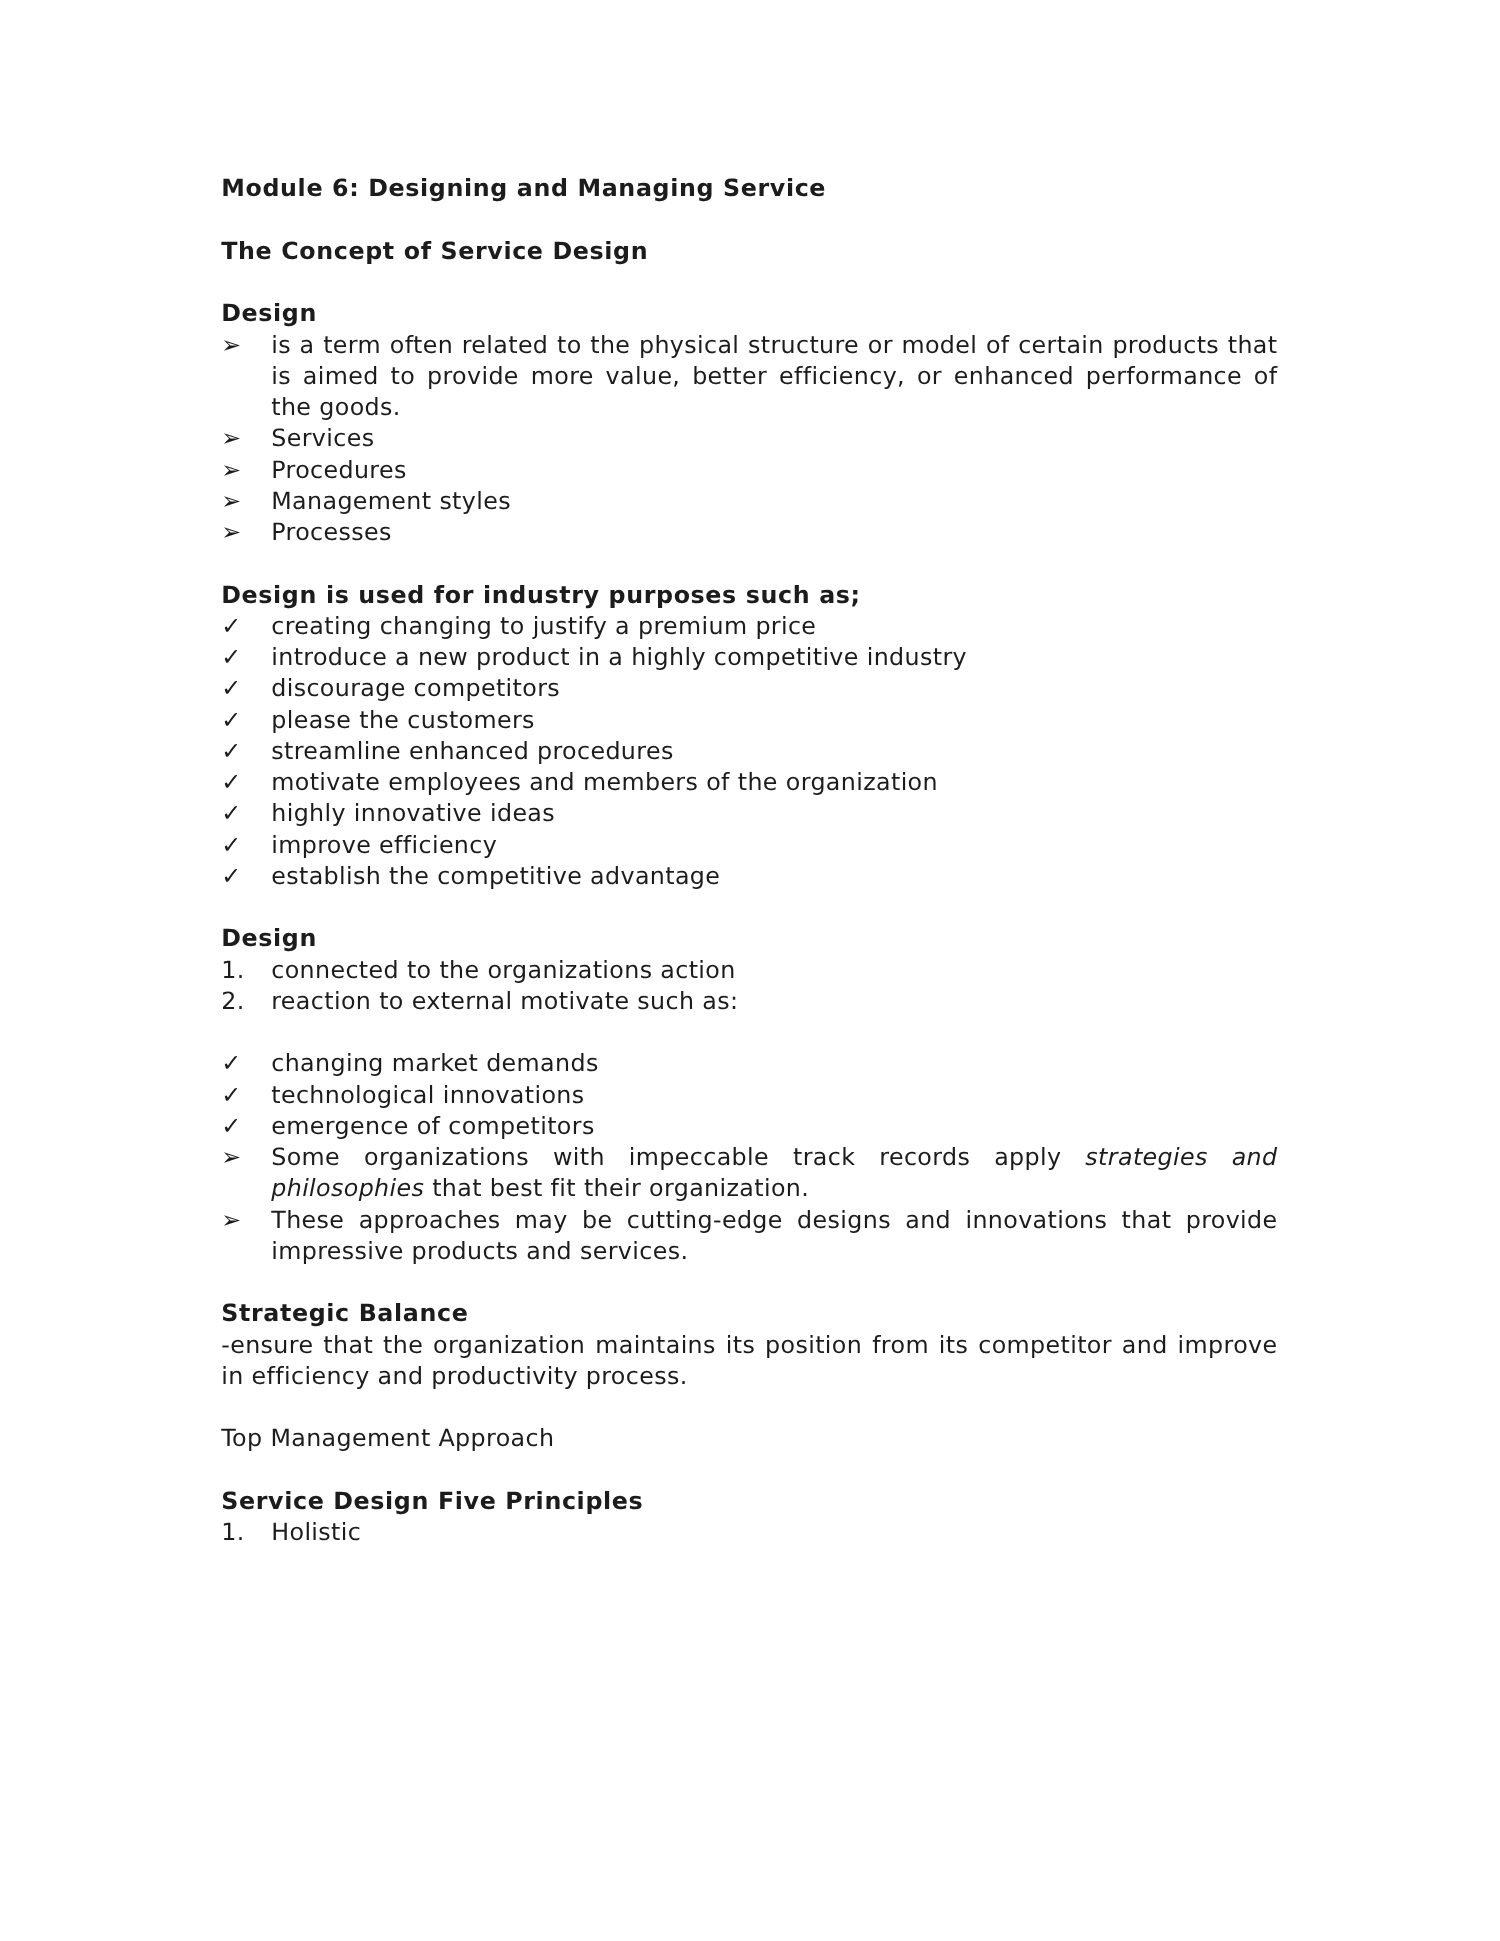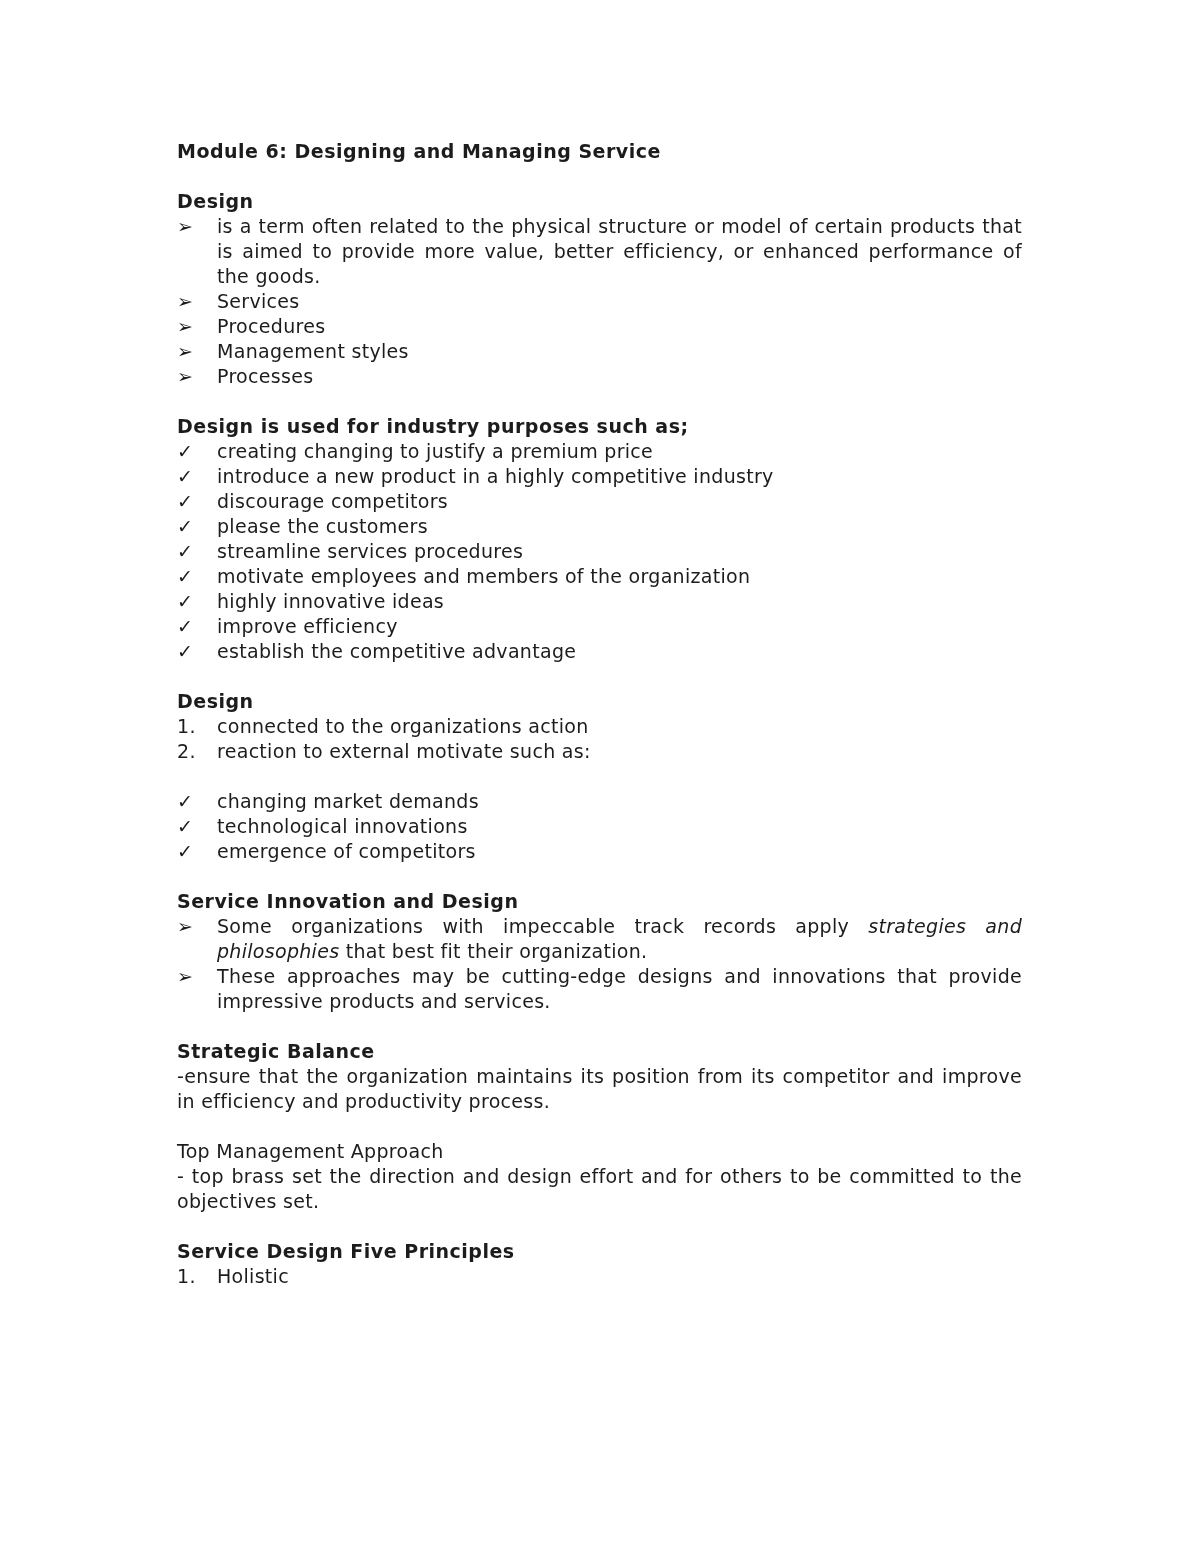--- a/index.html
+++ b/index.html
@@ -41,20 +41,21 @@
   .b  { font-weight: normal; }
   ul.plain { list-style: none; }
 </style>
 </head>
 <body>
 
 <div class="page">
   <div class="doc">
 
     <div class="h">Module 6: Designing and Managing Service</div>
+    <div class="h mt1">The Concept of Service Design</div>
 
     <div class="h mt1">Design</div>
     <div class="li">
       <span class="marker">➢</span>
       <div class="just">is a term often related to the physical structure or model of certain products that is aimed to provide more value, better efficiency, or enhanced performance of the goods.</div>
     </div>
 
     <ul class="plain">
 
         <li class="li">
@@ -96,21 +97,21 @@
           <span>discourage competitors</span>
         </li>
 
         <li class="li">
           <span class="marker">✓</span>
           <span>please the customers</span>
         </li>
 
         <li class="li">
           <span class="marker">✓</span>
-          <span>streamline services procedures</span>
+          <span>streamline enhanced procedures</span>
         </li>
 
         <li class="li">
           <span class="marker">✓</span>
           <span>motivate employees and members of the organization</span>
         </li>
 
         <li class="li">
           <span class="marker">✓</span>
           <span>highly innovative ideas</span>
@@ -151,35 +152,33 @@
           <span class="marker">✓</span>
           <span>technological innovations</span>
         </li>
 
         <li class="li">
           <span class="marker">✓</span>
           <span>emergence of competitors</span>
         </li>
       </ul>
 
-    <div class="h mt1">Service Innovation and Design</div>
     <div class="li">
       <span class="marker">➢</span>
       <div class="just"><span>Some organizations with impeccable track records apply </span><span class="it">strategies and philosophies</span><span> that best fit their organization.</span></div>
     </div>
     <div class="li">
       <span class="marker">➢</span>
       <div class="just">These approaches may be cutting-edge designs and innovations that provide impressive products and services.</div>
     </div>
 
     <div class="h mt1">Strategic Balance</div>
     <div class="just"><span>-ensure that the organization </span><span class="b">maintains its position</span><span> from its competitor and </span><span class="b">improve in efficiency and productivity process</span><span>.</span></div>
 
     <div class="mt1">Top Management Approach</div>
-    <div class="just"><span>- </span><span class="b">top brass set the direction and design effort</span><span> and for others to be committed to the objectives set.</span></div>
 
     <div class="h mt1">Service Design Five Principles</div>
     <ul class="plain">
 
         <li class="li">
           <span class="marker">1.</span>
           <span>Holistic</span>
         </li>
       </ul>
 

